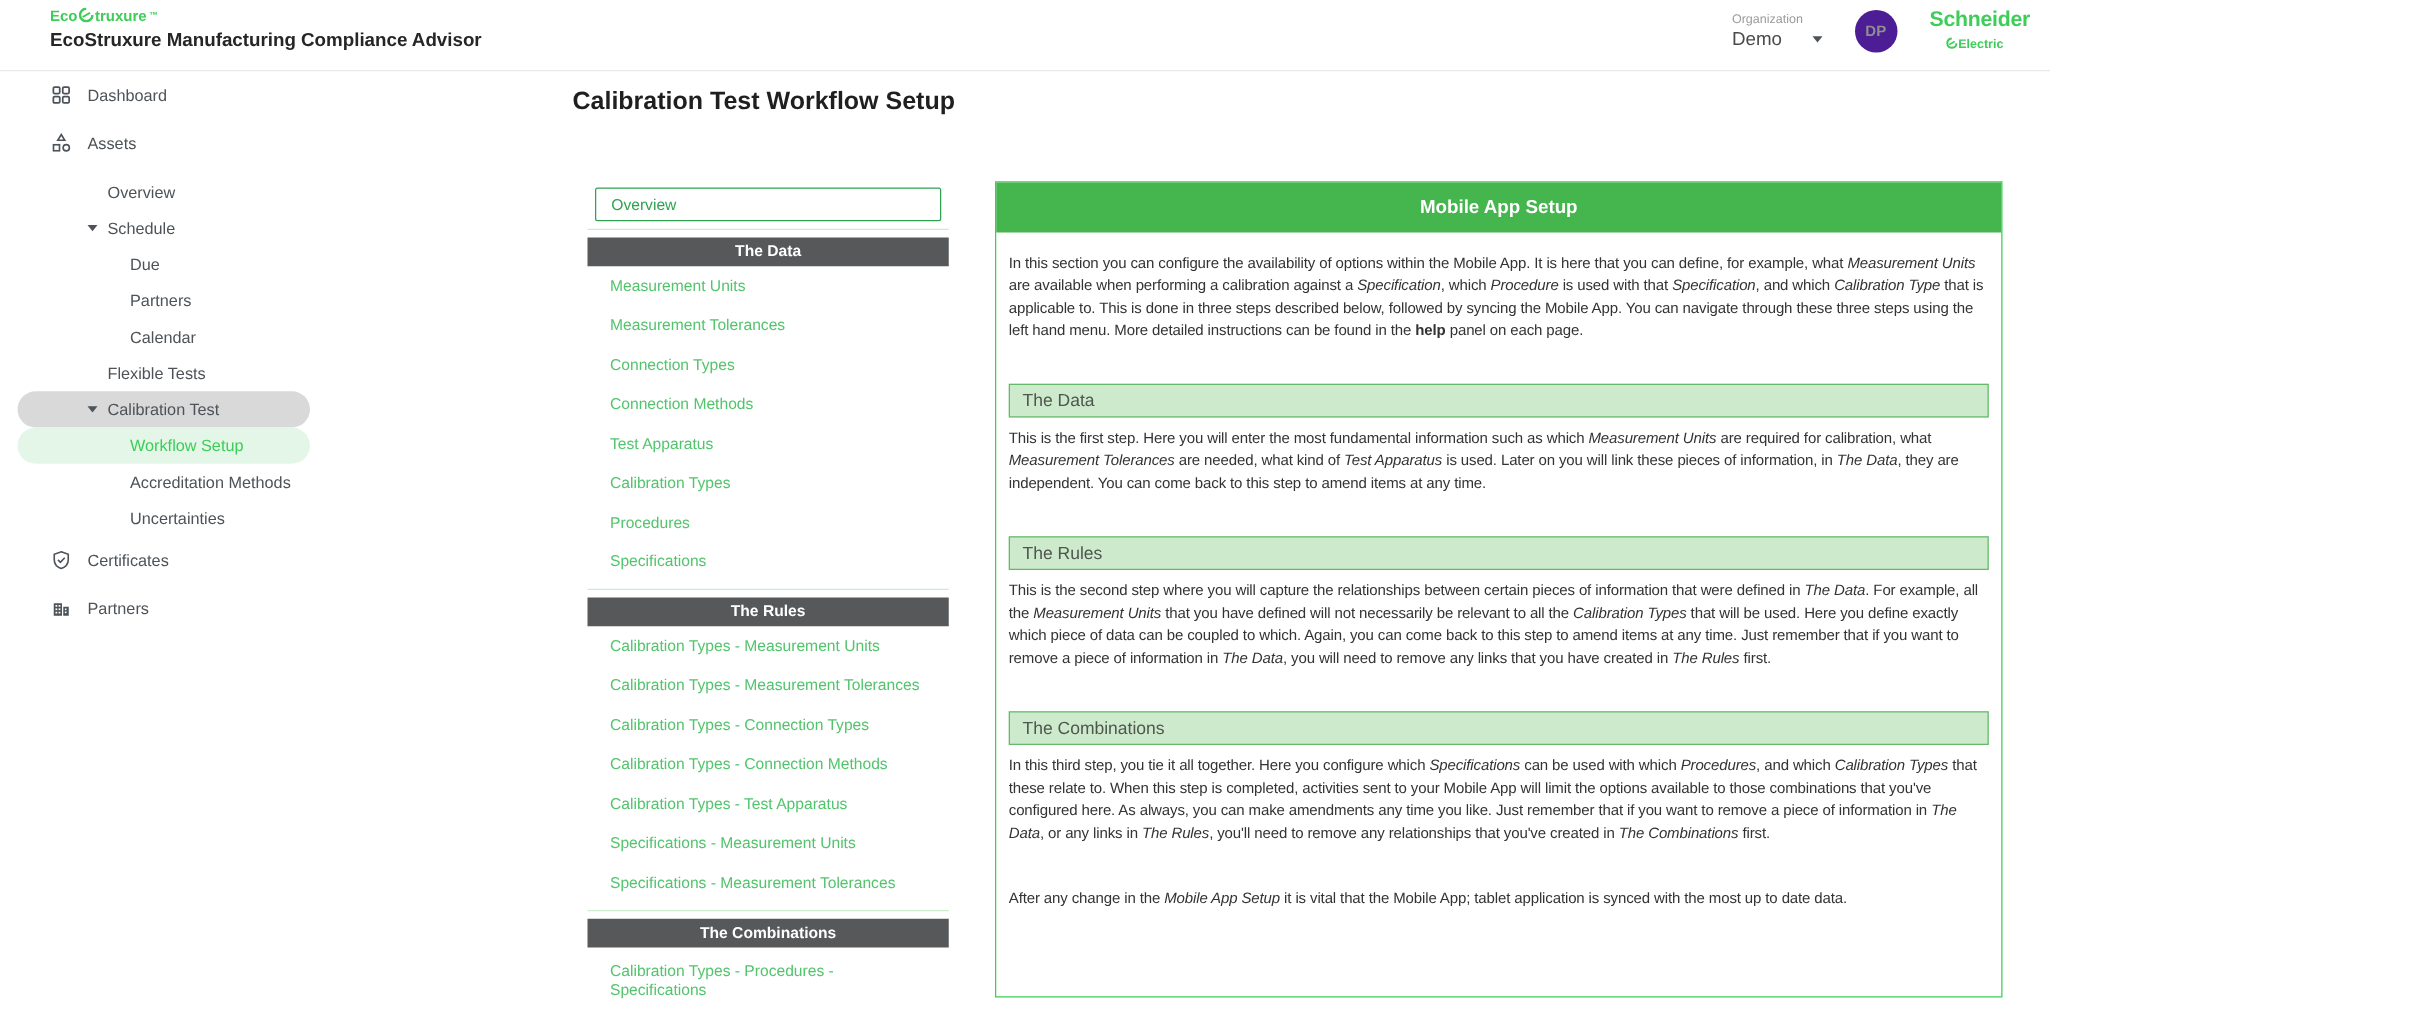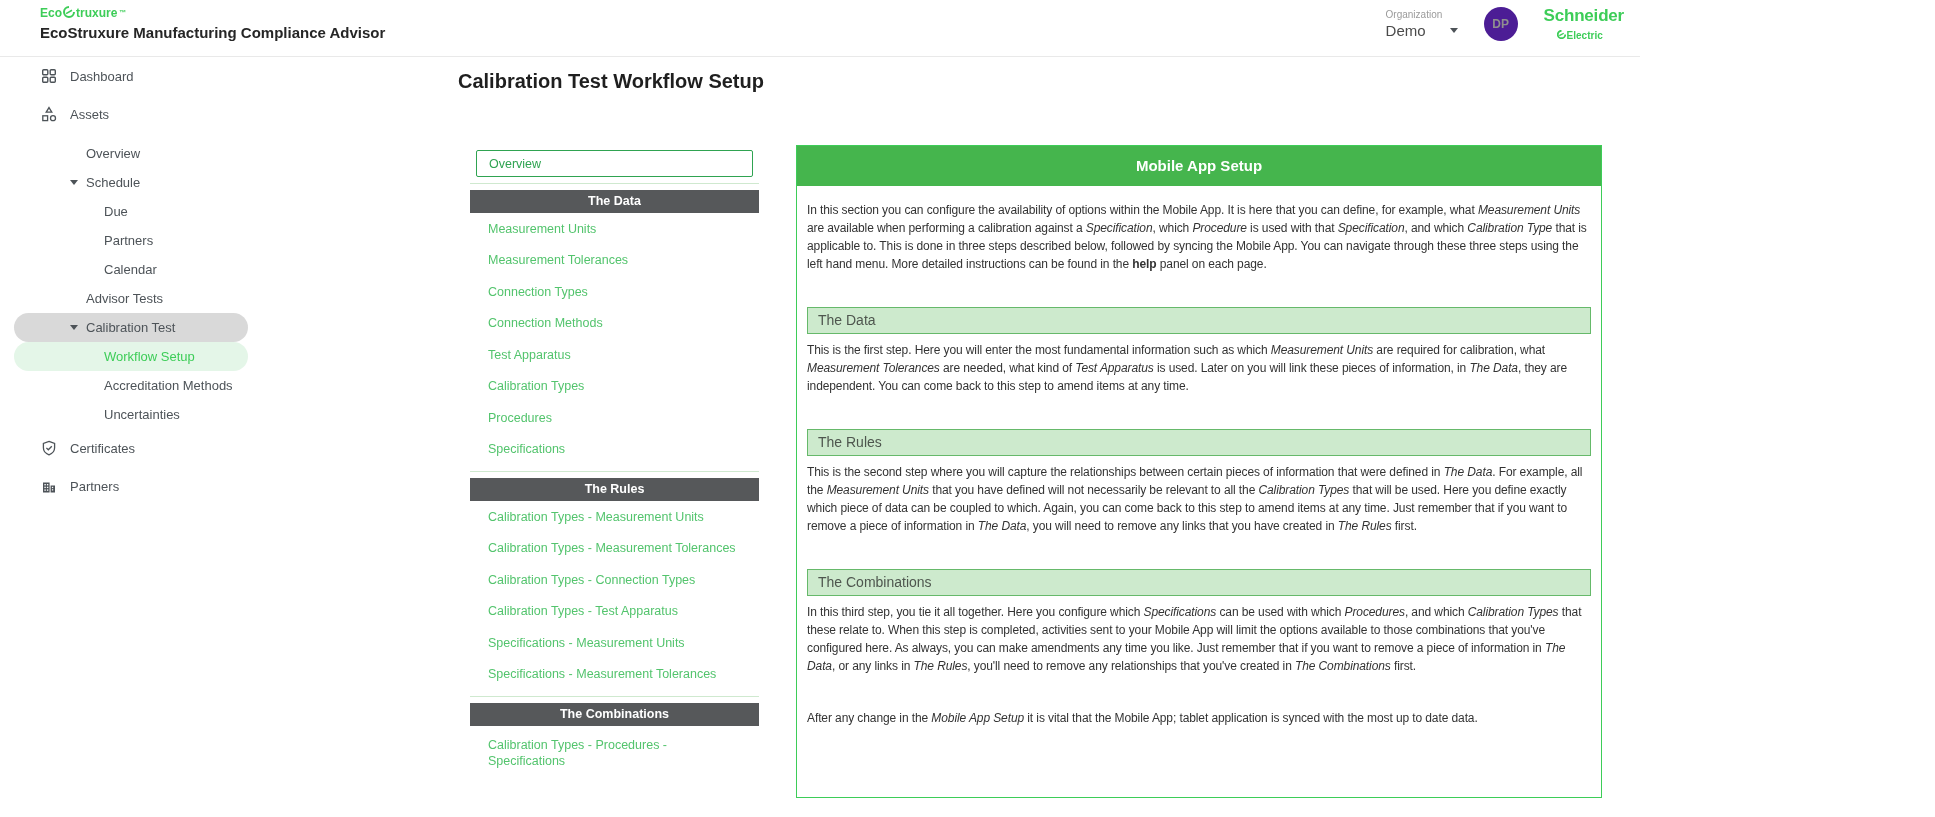--- a/index.html
+++ b/index.html
@@ -135,21 +135,21 @@
         <span>Due</span>
       </div>
       <div class="srow lv2">
         <span>Partners</span>
       </div>
       <div class="srow lv2">
         <span>Calendar</span>
       </div>
       <div class="srow lv1">
         <span class="slot"></span>
-        <span>Advisor Tests</span>
+        <span>Flexible Tests</span>
       </div>
       <div class="srow lv1 hl-grey">
         <span class="slot">
           <span class="caret"></span>
         </span>
         <span>Calibration Test</span>
       </div>
       <div class="srow lv2 hl-green">
         <span>Workflow Setup</span>
       </div>
@@ -230,20 +230,23 @@
         <div class="wlink">
           <span>Calibration Types - Measurement Units</span>
         </div>
         <div class="wlink">
           <span>Calibration Types - Measurement Tolerances</span>
         </div>
         <div class="wlink">
           <span>Calibration Types - Connection Types</span>
         </div>
         <div class="wlink">
+          <span>Calibration Types - Connection Methods</span>
+        </div>
+        <div class="wlink">
           <span>Calibration Types - Test Apparatus</span>
         </div>
         <div class="wlink">
           <span>Specifications - Measurement Units</span>
         </div>
         <div class="wlink">
           <span>Specifications - Measurement Tolerances</span>
         </div>
         <hr class="sep">
         <div class="whead">The Combinations</div>

